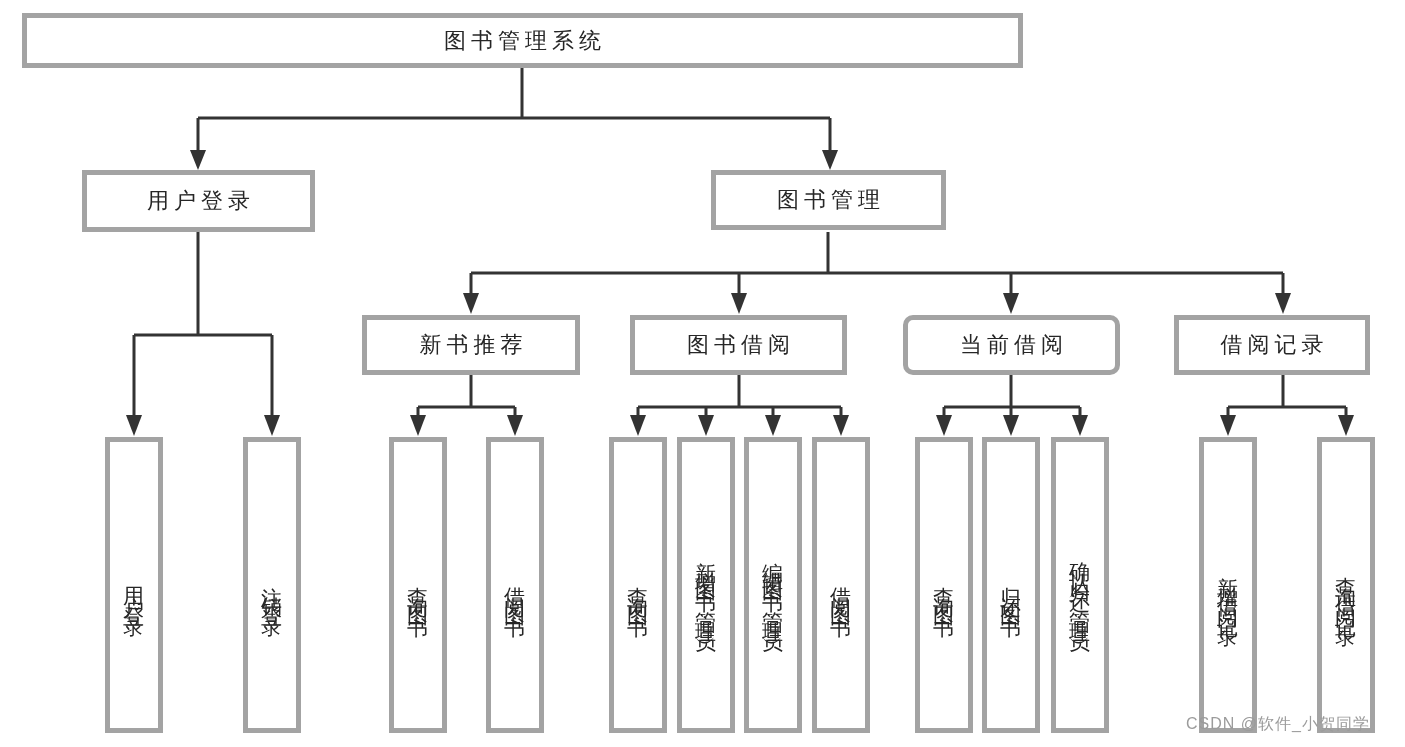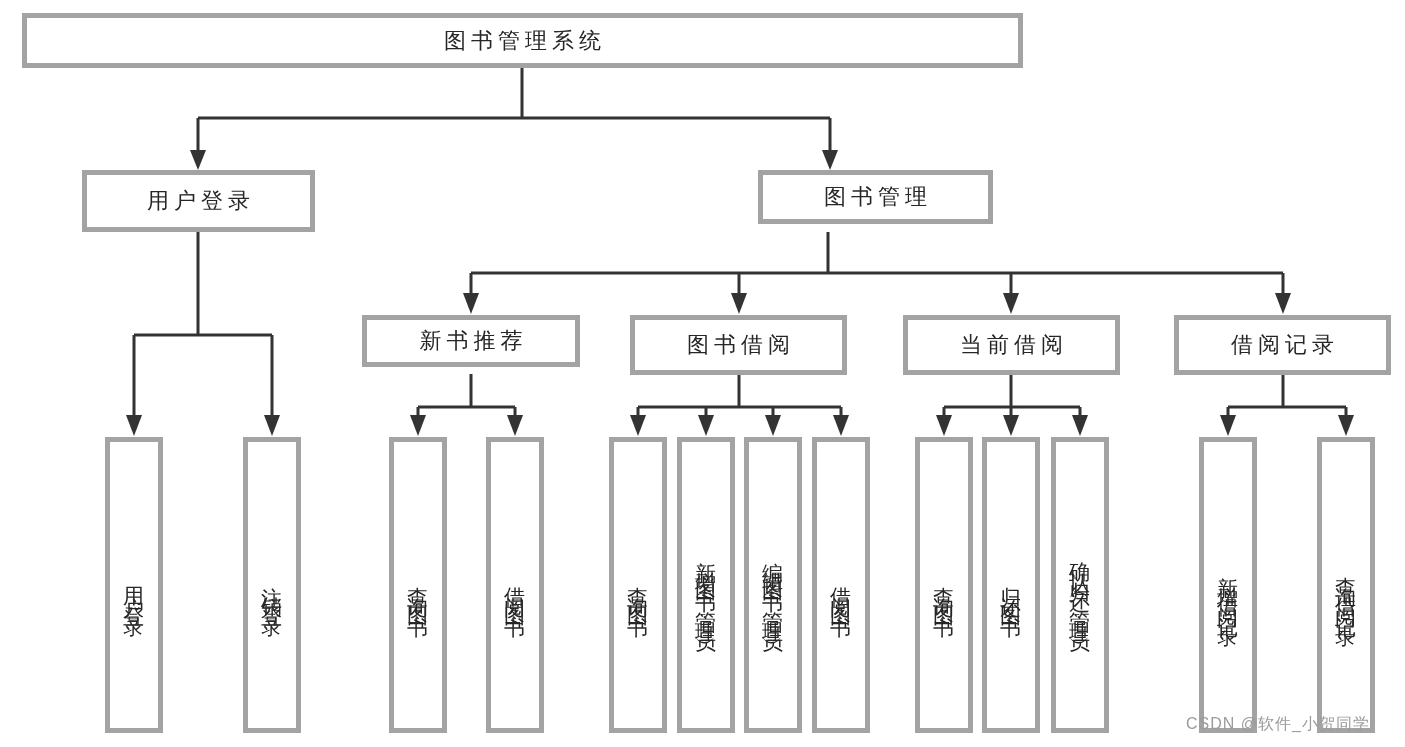--- a/index.html
+++ b/index.html
@@ -54,25 +54,25 @@
     font-size: 21px;
     letter-spacing: 10px;
     line-height: 1;
     white-space: nowrap;
     padding-top: 10px;
     color: #262626;
   }
   
   .n-root   { left: 22px;   top: 13px;  width: 1001px; height: 55px; }
   .n-login  { left: 82px;   top: 170px; width: 233px;  height: 62px; }
-  .n-mgmt   { left: 711px;  top: 170px; width: 235px;  height: 54px; margin-left: 47px; }
-  .n-rec    { left: 362px;  top: 315px; width: 218px;  height: 52px; }
+  .n-mgmt   { left: 711px;  top: 170px; width: 235px;  height: 60px; }
+  .n-rec    { left: 362px;  top: 315px; width: 218px;  height: 60px; }
   .n-borrow { left: 630px;  top: 315px; width: 217px;  height: 60px; font-family: Liberation Serif, serif; }
-  .n-cur    { left: 903px;  top: 315px; width: 217px;  height: 60px; }
-  .n-rcd    { left: 1174px; top: 315px; width: 217px;  height: 60px; }
+  .n-cur    { left: 903px;  top: 315px; width: 217px;  height: 60px; border-radius: 10px; }
+  .n-rcd    { left: 1174px; top: 315px; width: 196px;  height: 60px; }
   .lf-1  { left: 105px;  top: 437px; }
   .lf-2  { left: 243px;  top: 437px; }
   .lf-3  { left: 389px;  top: 437px; }
   .lf-4  { left: 486px;  top: 437px; }
   .lf-5  { left: 609px;  top: 437px; }
   .lf-6  { left: 677px;  top: 437px; }
   .lf-7  { left: 744px;  top: 437px; }
   .lf-8  { left: 812px;  top: 437px; }
   .lf-9  { left: 915px;  top: 437px; }
   .lf-10 { left: 982px;  top: 437px; }

